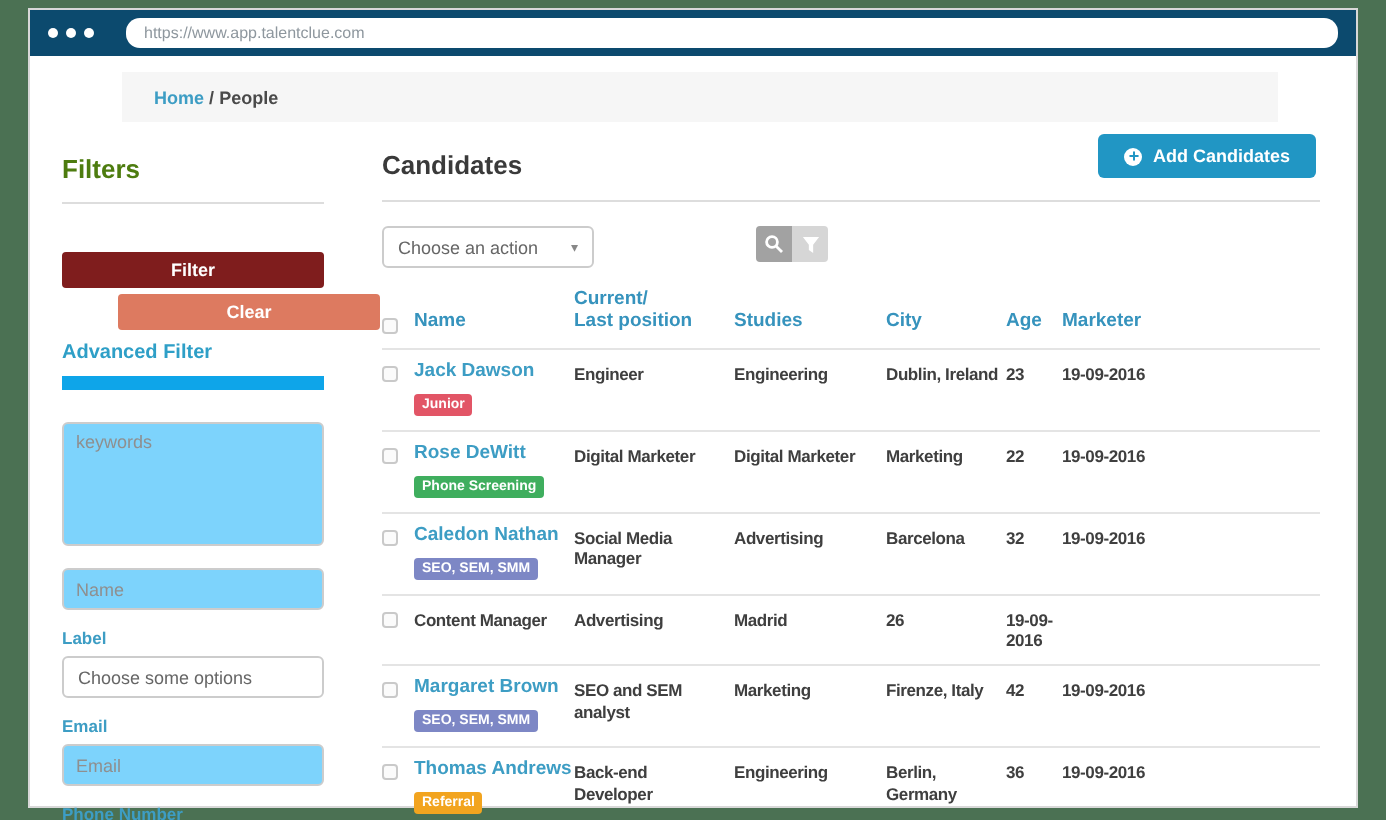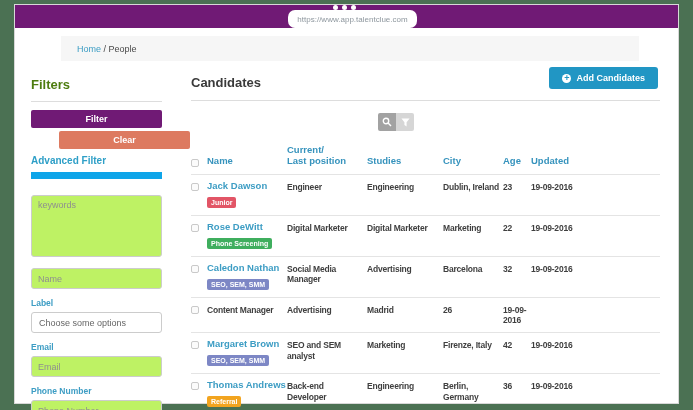--- a/index.html
+++ b/index.html
@@ -8,56 +8,56 @@
     width:693px; height:410px; position:relative; overflow:hidden;
     background:#4b7153;
     font-family:"Liberation Sans", sans-serif;
   }
   .window {
     position:absolute; left:14px; right:14px; top:4px; bottom:6px;
     background:#fff; border:1px solid #d8d8d8;
   }
   
   .browser-bar {
-    height:23px; background:#701a75; display:flex; align-items:center; padding:0 9px;flex-direction:column;
+    height:23px; background:#0c4a6e; display:flex; align-items:center; padding:0 9px;
   }
   .dots { display:flex; align-items:center; }
   .dots i { width:5px; height:5px; border-radius:50%; background:#fff; display:block; margin-right:4px; }
   .url-bar {
     flex:1; margin-left:12px; background:#fff; border-radius:7px; height:15px;
     display:flex; align-items:center; padding:0 9px; font-size:8px; color:#8e979e;
   }
   
   .topbar {
     margin:8px 39px 0 46px; background:#f6f6f6; height:25px;
     display:flex; align-items:center; justify-content:space-between; padding:0 16px;
   }
-  .breadcrumb { font-size:9px; color:#4a4a4a; font-weight:normal;text-align:center; }
+  .breadcrumb { font-size:9px; color:#4a4a4a; font-weight:bold;text-align:center; }
   .breadcrumb .home { color:#3d9dc4; text-decoration:none; }
   .langs { display:flex; gap:7px; font-size:8.5px;margin-top:48px; }
   .lang { color:#3d9dc4; text-decoration:none; }
   .lang.active { color:#8a8a8a; }
 
   .content { display:flex; padding:0 18px 0 16px; }
 
   
   .sidebar { width:131px; flex-shrink:0; }
   .sidebar h2 {
     font-size:13px; color:#4d7c0f; margin:16px 0 0; padding-bottom:9px;
     border-bottom:1px solid #ddd; font-weight:bold;
   }
   .btn { display:block; width:100%; border:none; color:#fff; font-weight:bold;
     font-size:9px; height:18px; border-radius:2px; font-family:inherit; cursor:pointer; }
-  .btn.filter { background:#701a75; margin-top:8px; }
+  .btn.filter { background:#7f1d1d; margin-top:24px; }
   .btn.clear  { background:#dd7a60; margin-top:3px;margin-left:28px; }
   .adv { font-size:10px; font-weight:bold; color:#2e9fc7; margin-top:6px;
     padding-bottom:6px; border-bottom:7px solid #0ea5e9; }
   .field {
     width:100%; border:1px solid #ccc; border-radius:3px; font-size:9px; color:#555;
-    padding:4px 6px; font-family:inherit; background:#bef264; display:block;
+    padding:4px 6px; font-family:inherit; background:#7dd3fc; display:block;
   }
   .field::placeholder { color:#8f8f8f; opacity:1; }
   textarea.field { height:62px; margin-top:16px; resize:none; }
   input.field { height:21px; }
   .mt11 { margin-top:11px; }
   .flabel { font-size:8.5px; font-weight:bold; color:#3d9dc4; margin:9px 0 4px; }
   .select-box {
     position:relative; display:flex; align-items:center; justify-content:space-between;
     border:1px solid #ccc; border-radius:3px; height:21px; padding:0 7px;
     font-size:9px; color:#666; background:#fff;
@@ -155,20 +155,24 @@
     <div class="main">
       <div class="title-row">
         <h1>Candidates</h1>
         <button class="add-btn">
           <span class="add-icon">+</span>
           <span>Add Candidates</span>
         </button>
       </div>
 
       <div class="actions">
+        <div class="select-box action-select">
+          <span>Choose an action</span>
+          <span class="arrow">▾</span>
+        </div>
         <div class="btn-group">
           <button class="icon-btn search">
             <span>
               <svg width="10" height="10" viewBox="0 0 10 10">
                   <circle cx="4" cy="4" r="2.7" fill="none" stroke="#fff" stroke-width="1.4"></circle>
                   <line x1="6.1" y1="6.1" x2="9" y2="9" stroke="#fff" stroke-width="1.4"></line>
                 </svg>
             </span>
           </button>
           <button class="icon-btn funnel">
@@ -187,21 +191,21 @@
               <div class="cb"></div>
             </div>
           <div class="hcell">Name</div>
           <div class="hcell">
             <span>Current/</span><br>
             <span>Last position</span>
           </div>
           <div class="hcell">Studies</div>
           <div class="hcell">City</div>
           <div class="hcell">Age</div>
-          <div class="hcell">Updated</div>
+          <div class="hcell">Marketer</div>
         </div>
 
         <div class="trow">
           <div>
               <div class="cb"></div>
             </div>
           <div><a href="#" class="name-link">Jack Dawson</a>
             <span class="badge" style="background: rgb(226, 85, 102);">Junior</span></div>
           <div class="cell">Engineer</div>
           <div class="cell">Engineering</div>

